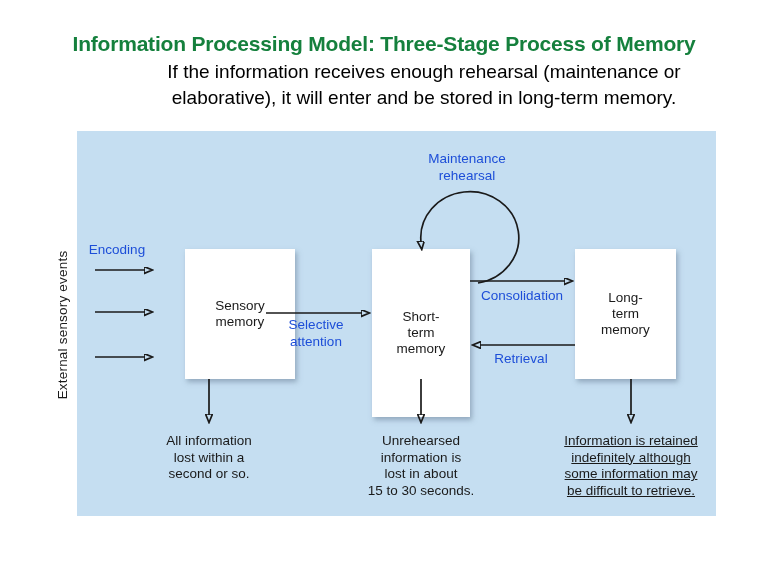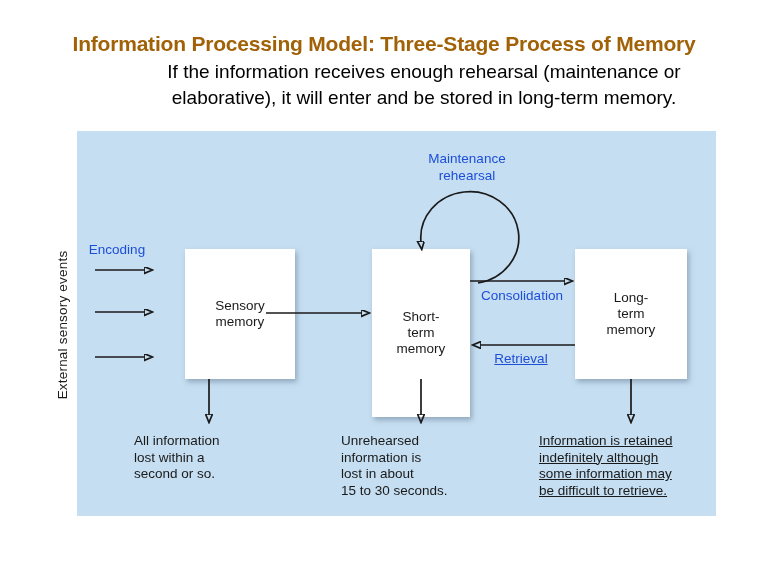--- a/index.html
+++ b/index.html
@@ -2,21 +2,21 @@
 <html><head>
 <meta charset="utf-8">
 <style>
   html,body { margin:0; padding:0; background:#ffffff; }
   .slide {
     position:relative; width:768px; height:576px; overflow:hidden;
     background:#ffffff; font-family:"Liberation Sans", sans-serif; color:#1a1a1a;
   }
   .title {
     position:absolute; top:32px; left:0; width:768px; text-align:center;
-    font-size:21px; font-weight:bold; color:#a16207; letter-spacing:-0.2px;
+    font-size:21px; font-weight:bold; color:#15803d; letter-spacing:-0.2px;
   }
   .subtitle {
     position:absolute; top:59px; left:0; width:768px; text-align:center;
     font-size:19px; line-height:26px; color:#000; white-space:pre-line;margin-left:40px;
   }
   .panel {
     position:absolute; left:77px; top:131px; width:639px; height:385px;
     background:#c5def1;
   }
   .side-label {
@@ -27,32 +27,32 @@
   .stage-box {
     position:absolute; background:#ffffff;
     box-shadow:2px 3px 5px rgba(95,115,140,0.5);
     display:flex; align-items:center; justify-content:center;
   }
   .stage-box .box-label {
     text-align:center; font-size:13.5px; line-height:16px; white-space:pre-line;
   }
   .box-sensory { left:154px; top:249px; width:110px; height:130px;margin-left:31px; }
   .box-short   { left:372px; top:249px; width:98px;  height:168px; }
-  .box-long    { left:575px; top:249px; width:112px; height:130px; }
+  .box-long    { left:575px; top:249px; width:101px; height:130px; }
   .flow-label {
     position:absolute; text-align:center; font-size:13.5px; line-height:17px;
     white-space:pre-line; color:#1d4ed8;
   }
   .lbl-encoding      { left:81px;  top:241px; width:72px; }
   .lbl-selective     { left:261px; top:316px; width:110px; }
   .lbl-maintenance   { left:397px; top:150px; width:140px; }
   .lbl-consolidation { left:457px; top:287px; width:130px; }
-  .lbl-retrieval     { left:461px; top:350px; width:120px;text-decoration:underline; }
+  .lbl-retrieval     { left:461px; top:350px; width:120px; }
   .note {
-    position:absolute; font-size:13.5px; line-height:16.5px;
+    position:absolute; text-align:center; font-size:13.5px; line-height:16.5px;
     white-space:pre-line; color:#1a1a1a;
   }
   .note-1 { left:134px; top:433px; width:150px; }
   .note-2 { left:341px; top:433px; width:160px; }
   .note-3 { left:539px; top:433px; width:184px;text-decoration:underline; }
   svg.arrows {
     position:absolute; left:0; top:0; width:768px; height:576px;
     pointer-events:none;
   }
   svg.arrows path, svg.arrows line { stroke:#1a1a1a; stroke-width:1.7; fill:none; }
@@ -79,20 +79,22 @@
 term
 memory</div>
   </div>
   <div class="stage-box box-long">
     <div class="box-label">Long-
 term
 memory</div>
   </div>
 
   <div class="flow-label lbl-encoding">Encoding</div>
+  <div class="flow-label lbl-selective">Selective
+attention</div>
   <div class="flow-label lbl-maintenance">Maintenance
 rehearsal</div>
   <div class="flow-label lbl-consolidation">Consolidation</div>
   <div class="flow-label lbl-retrieval">Retrieval</div>
 
   <div class="note note-1">All information
 lost within a
 second or so.</div>
   <div class="note note-2">Unrehearsed
 information is

